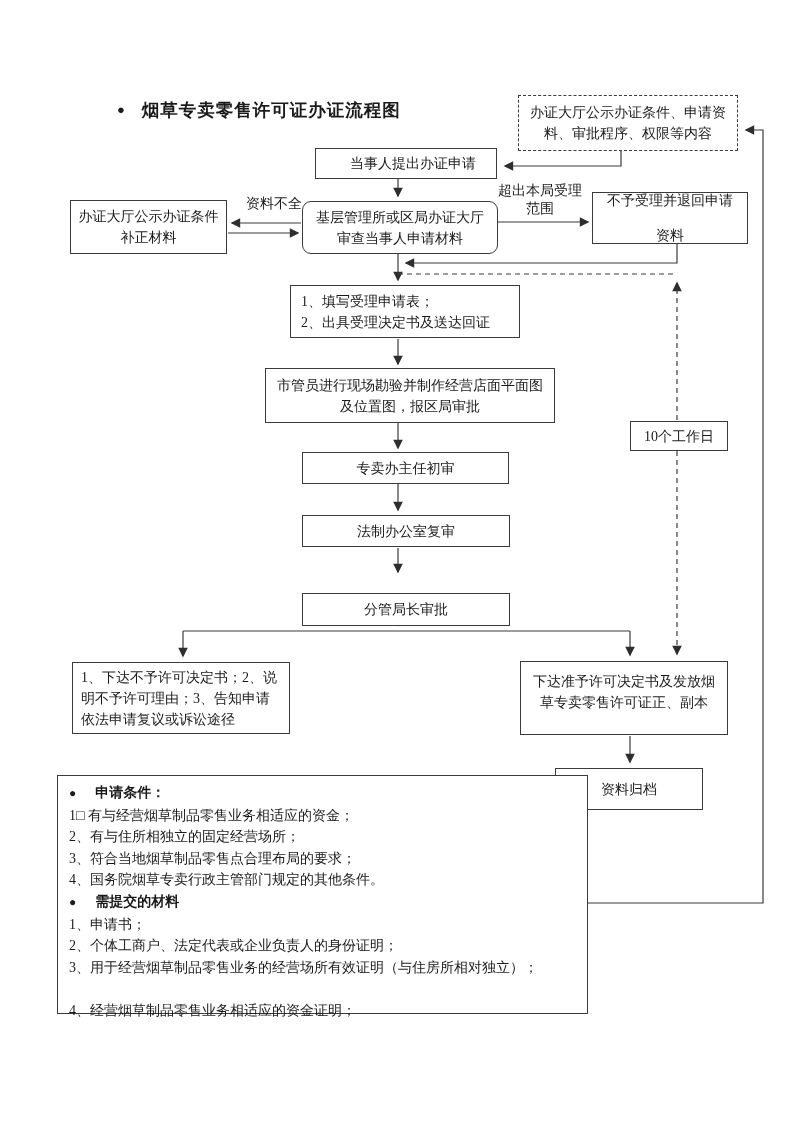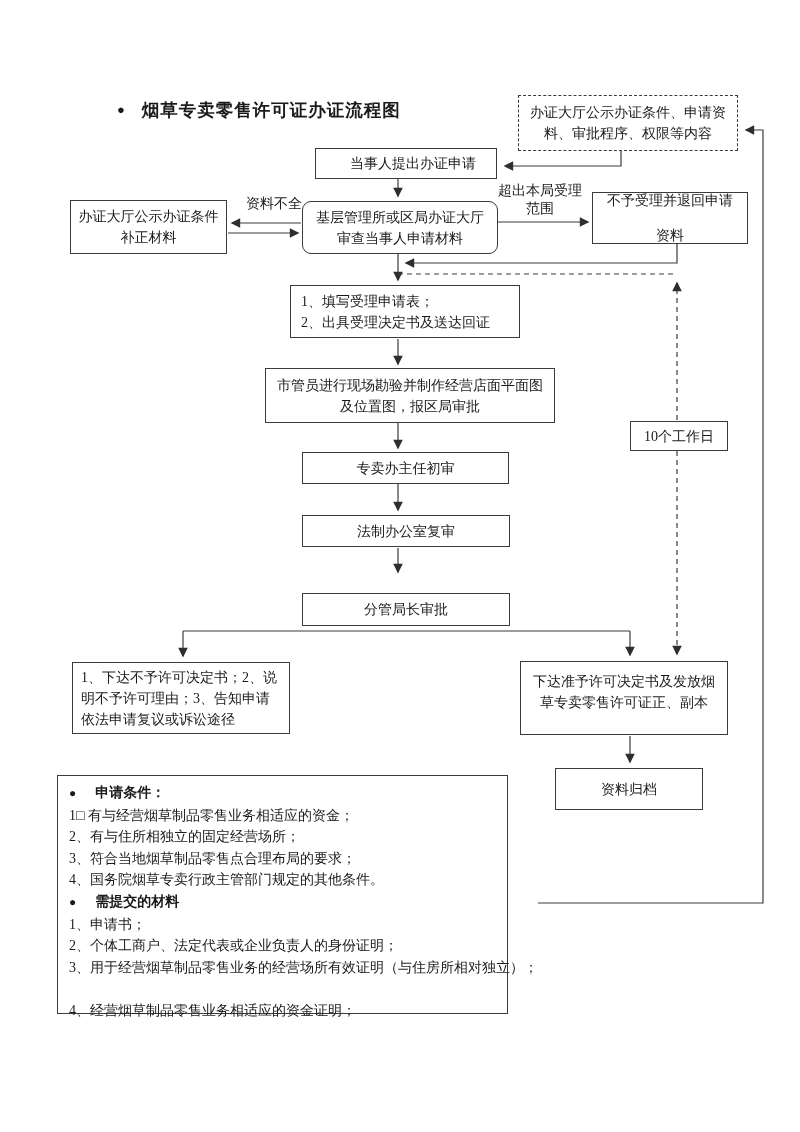--- a/index.html
+++ b/index.html
@@ -127,21 +127,21 @@
 
   <div class="box" style="left:520px;top:661px;width:208px;height:74px;justify-content:flex-start;padding-top:9px;">
     <div class="ln">下达准予许可决定书及发放烟</div>
     <div class="ln">草专卖零售许可证正、副本</div>
   </div>
 
   <div class="box" style="left:555px;top:768px;width:148px;height:42px;">
     <div class="ln">资料归档</div>
   </div>
 
-  <div class="infobox" style="left:57px;top:775px;width:451px;height:239px;">
+  <div class="infobox" style="left:57px;top:775px;width:531px;height:239px;">
     <div class="info-line">
       <span class="bullet">●</span><span class="hdr">申请条件：</span>
     </div>
     <div class="info-line">1□ 有与经营烟草制品零售业务相适应的资金；</div>
     <div class="info-line">2、有与住所相独立的固定经营场所；</div>
     <div class="info-line">3、符合当地烟草制品零售点合理布局的要求；</div>
     <div class="info-line">4、国务院烟草专卖行政主管部门规定的其他条件。</div>
     <div class="info-line">
       <span class="bullet">●</span><span class="hdr">需提交的材料</span>
     </div>

